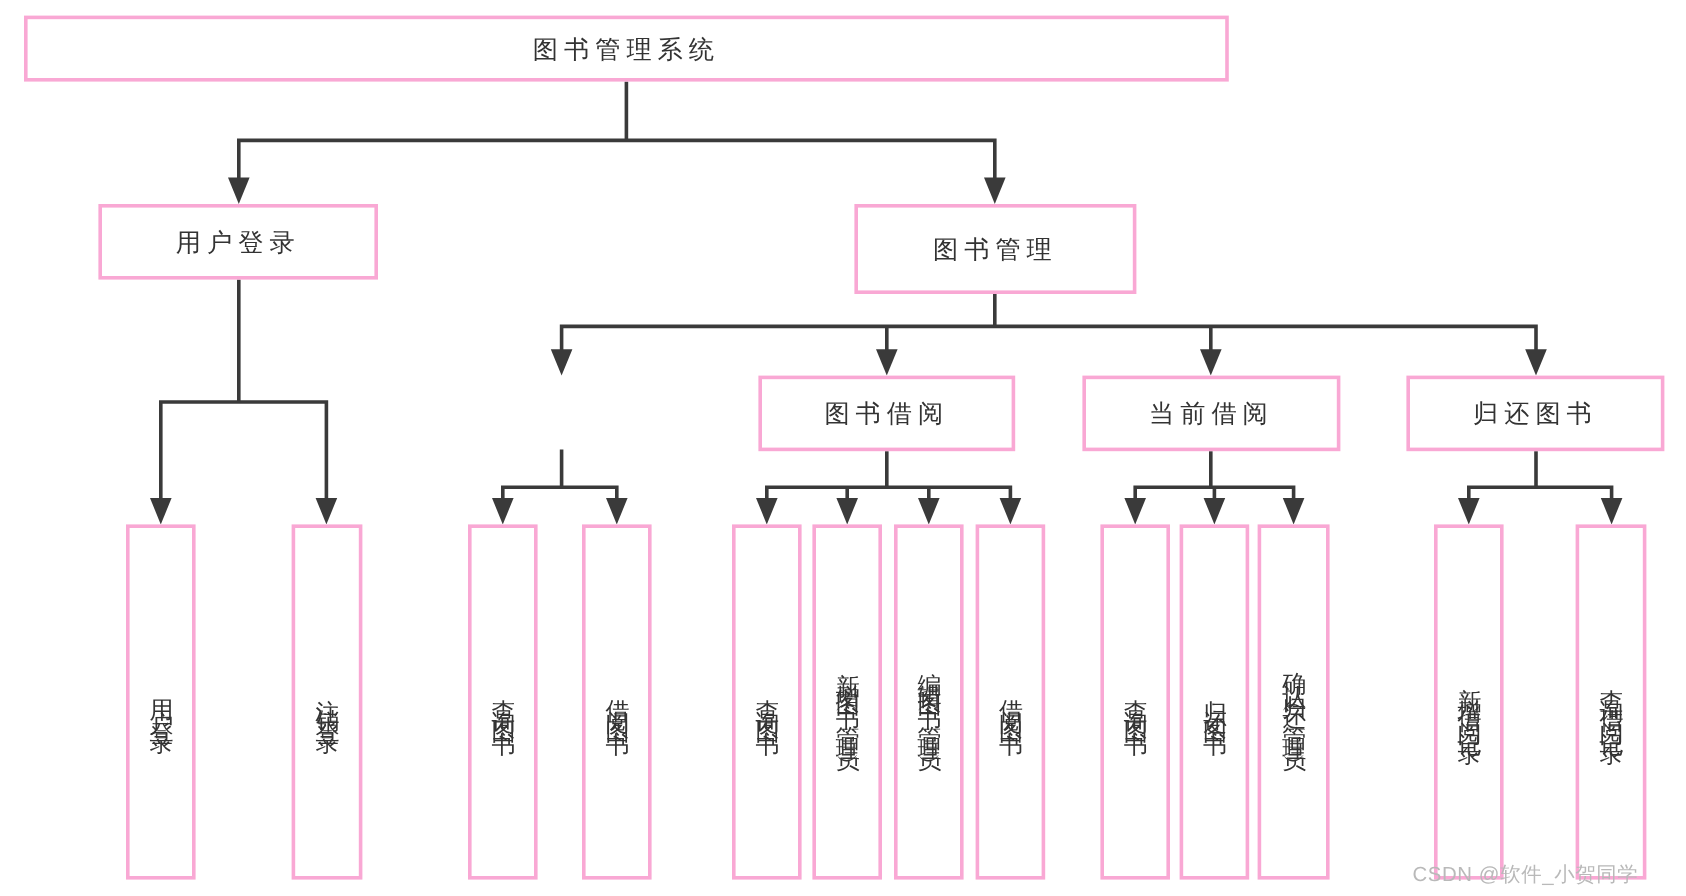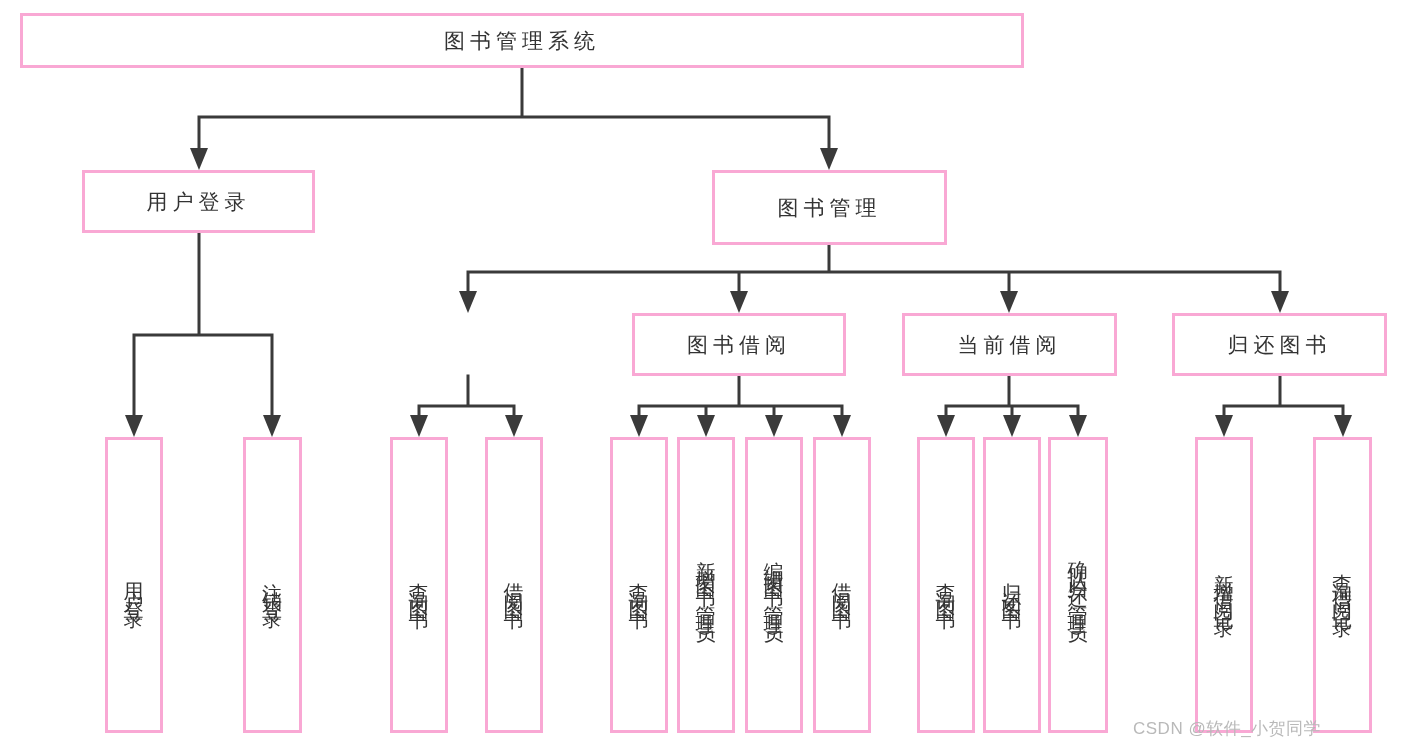--- a/index.html
+++ b/index.html
@@ -30,21 +30,21 @@
   .vtext{
     writing-mode:vertical-rl;
     font-size:20px;
     letter-spacing:9px;
     line-height:1;
     color:#333333;
     white-space:nowrap;
   }
   .watermark{
     position:absolute;
-    left:1133px;top:717px;
+    left:1177px;top:717px;
     font-size:17px;
     color:#b9b9b9;
     letter-spacing:0.5px;
     white-space:nowrap;
     z-index:5;
     text-align:right;
   }
 </style>
 </head>
 <body>

